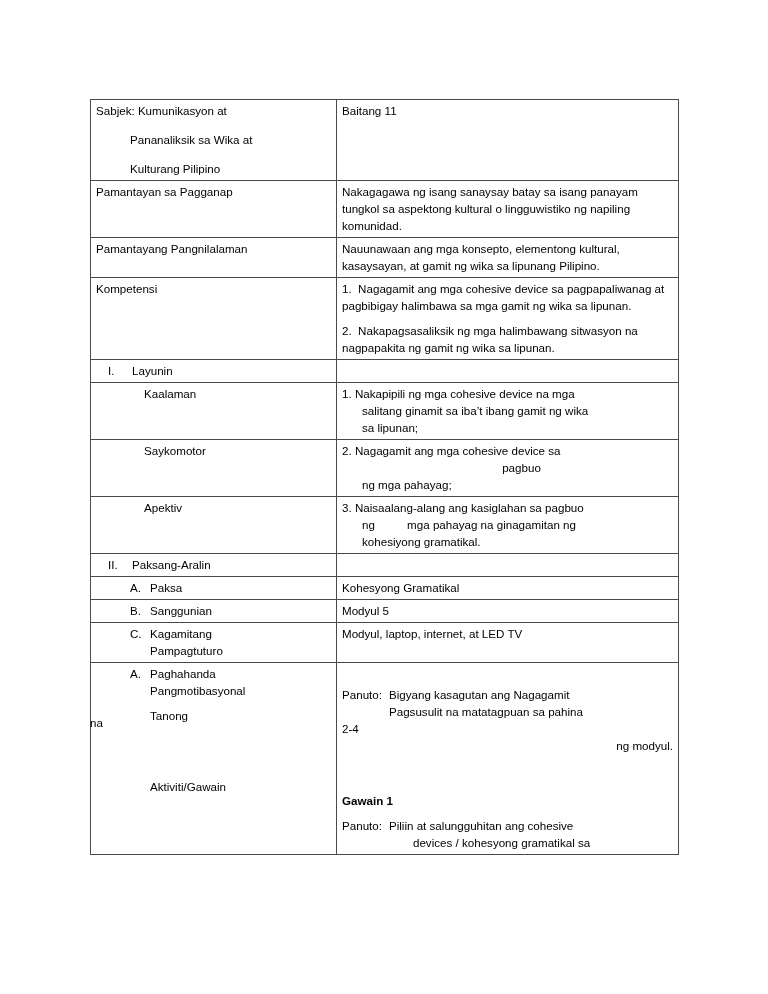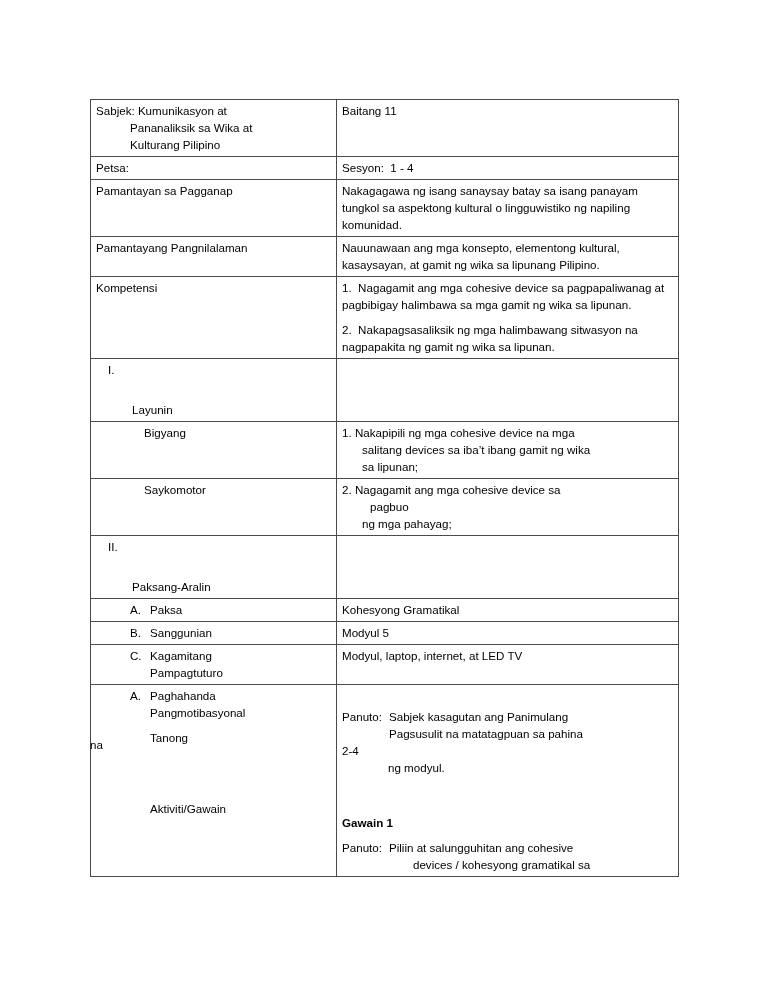--- a/index.html
+++ b/index.html
@@ -41,39 +41,39 @@
     padding: 2px 5px 3px 5px;
     vertical-align: top;
     word-wrap: break-word;
   }
 
   col.c-left  { width: 246px; }
   col.c-right { width: 342px; }
 
   
   .ln { display: block; white-space: pre-wrap; }
-  .ind1 { padding-left: 34px; }   
+  .ind1 { padding-left: 34px; margin-top: 12px; }   
   .ind2 { padding-left: 20px; }   
-  .ind3 { padding-left: 28px; }
+  .ind3 { padding-left: 28px; text-align: center; }
   .gap  { height: 8px; display: block; }
   .bold { font-weight: bold; }
 
   
   .outline {
     display: flex;
     align-items: flex-start;
   }
   .outline .num {
     display: inline-block;
     width: 36px;
     flex: 0 0 36px;
     padding-left: 12px;
     box-sizing: border-box;
   }
-  .outline .txt { flex: 1 1 auto; margin-top: 40px; }
+  .outline .txt { flex: 1 1 auto; }
 
   .sub-label { padding-left: 48px; display: block; }
   .letter {
     display: flex;
     align-items: flex-start;
     padding-left: 34px;
   }
   .letter .num {
     display: inline-block;
     width: 20px;
@@ -89,21 +89,21 @@
   }
 
   .panuto {
     display: flex;
     align-items: flex-start;
   }
   .panuto .pk { flex: 0 0 auto; padding-right: 7px; }
   .panuto .pv { flex: 1 1 auto; }
 
   .hang24 { padding-left: 24px; display: block; }
-  .hang46 { padding-left: 46px; display: block; }
+  .hang46 { padding-left: 46px; display: block; text-align: right; }
 </style>
 </head>
 <body>
 
 <div class="page">
 
   <table class="lesson-table">
     <colgroup>
         <col class="c-left">
         <col class="c-right">
@@ -114,28 +114,20 @@
         <td>
           <span class="ln">Sabjek: Kumunikasyon at</span>
           <span class="ln ind1">Pananaliksik sa Wika at</span>
           <span class="ln ind1">Kulturang Pilipino</span>
         </td>
         <td>
           <span class="ln">Baitang 11</span>
         </td>
       </tr>
 
-      <tr>
-        <td>
-          <span class="ln">Petsa:</span>
-        </td>
-        <td>
-          <span class="ln">Sesyon:  1 - 4</span>
-        </td>
-      </tr>
 
       <tr>
         <td>
           <span class="ln">Pamantayan sa Pagganap</span>
         </td>
         <td>
           <span class="ln">Nakagagawa ng isang sanaysay batay sa isang panayam tungkol sa aspektong kultural o lingguwistiko ng napiling komunidad.</span>
         </td>
       </tr>
 
@@ -166,40 +158,50 @@
             <span class="txt">Layunin</span>
           </div>
         </td>
         <td>
           <span class="ln"></span>
         </td>
       </tr>
 
       <tr>
         <td>
-          <span class="sub-label">Bigyang</span>
+          <span class="sub-label">Kaalaman</span>
         </td>
         <td>
           <span class="ln">1. Nakapipili ng mga cohesive device na mga</span>
-          <span class="ln ind2">salitang devices sa iba’t ibang gamit ng wika</span>
+          <span class="ln ind2">salitang ginamit sa iba’t ibang gamit ng wika</span>
           <span class="ln ind2">sa lipunan;</span>
         </td>
       </tr>
 
       <tr>
         <td>
           <span class="sub-label">Saykomotor</span>
         </td>
         <td>
           <span class="ln">2. Nagagamit ang mga cohesive device sa</span>
           <span class="ln ind3">pagbuo</span>
           <span class="ln ind2">ng mga pahayag;</span>
         </td>
       </tr>
 
+      <tr>
+        <td>
+          <span class="sub-label">Apektiv</span>
+        </td>
+        <td>
+          <span class="ln">3. Naisaalang-alang ang kasiglahan sa pagbuo</span>
+          <span class="ln ind2">ng          mga pahayag na ginagamitan ng</span>
+          <span class="ln ind2">kohesiyong gramatikal.</span>
+        </td>
+      </tr>
 
       <tr>
         <td>
           <div class="outline">
             <span class="num">II.</span>
             <span class="txt">Paksang-Aralin</span>
           </div>
         </td>
         <td>
           <span class="ln"></span>
@@ -259,21 +261,21 @@
               <span class="gap" style="height:54px"></span>
               <span class="ln">Aktiviti/Gawain</span>
             </span>
           </div>
         </td>
         <td>
           <span class="gap" style="height:21px"></span>
           <div class="panuto">
             <span class="pk">Panuto:</span>
             <span class="pv">
-              <span class="ln">Sabjek kasagutan ang Panimulang</span>
+              <span class="ln">Bigyang kasagutan ang Nagagamit</span>
               <span class="ln">Pagsusulit na matatagpuan sa pahina</span>
             </span>
           </div>
           <span class="ln">2-4</span>
           <span class="ln hang46">ng modyul.</span>
           <span class="gap" style="height:38px"></span>
           <span class="ln bold">Gawain 1</span>
           <span class="gap"></span>
           <div class="panuto">
             <span class="pk">Panuto:</span>

